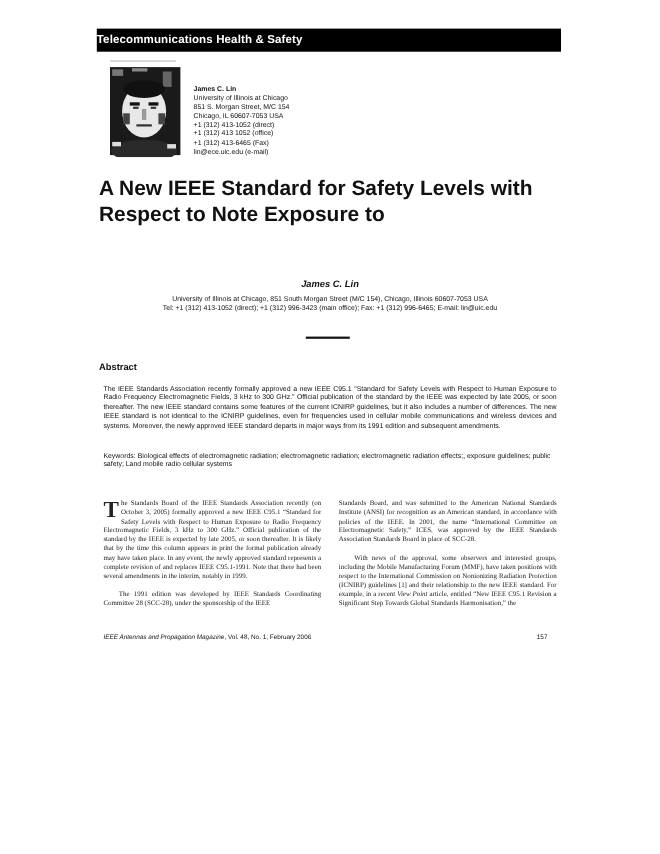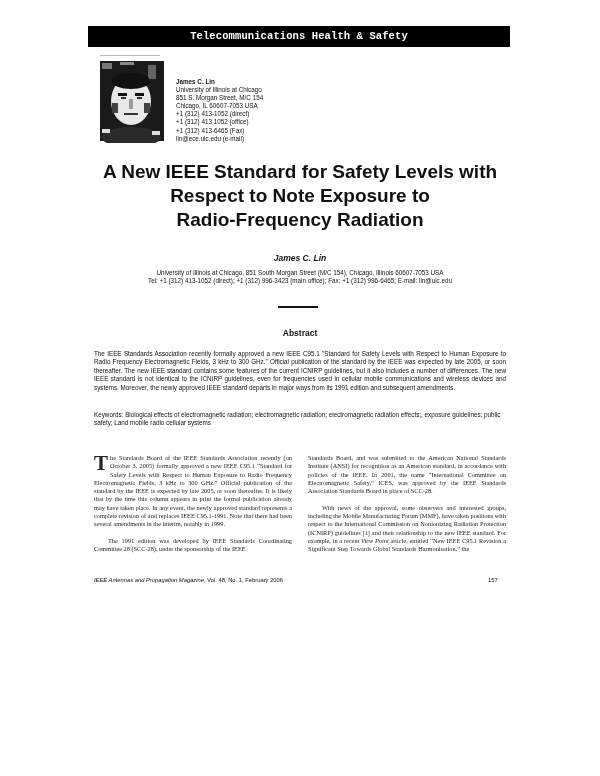--- a/index.html
+++ b/index.html
@@ -1,56 +1,56 @@
 <!DOCTYPE html>
 <html><head>
 <meta charset="utf-8">
 <style>
   * { margin:0; padding:0; box-sizing:border-box; }
   html, body { width:600px; height:776px; background:#ffffff; overflow:hidden; }
   body { position:relative; font-family:"Liberation Sans", sans-serif; color:#111; }
 
   .header-bar {
     position:absolute; left:88px; top:26px; width:422px; height:21px;
-    background:#000; color:#fff; text-align:center;
-    font-family:Liberation Mono, monospace; font-size:10.5px; font-weight:bold;
+    background:#000; color:#fff; text-align:left;
+    font-family:Liberation Sans, sans-serif; font-size:10.5px; font-weight:bold;
     line-height:21px; letter-spacing:0.1px;
   }
   .header-rule {
     position:absolute; left:100px; top:55px; width:60px; height:1px; background:#bbb;
   }
 
   .photo {
     position:absolute; left:98px; top:59px; width:68px; height:84px;
     background:#fff; overflow:hidden;
   }
 
   .author-card {
     position:absolute; left:176px; top:78px; width:200px;
     font-size:6.3px; line-height:8.1px; color:#111;
   }
   .author-card .name { font-weight:bold; }
 
   .title {
-    position:absolute; left:90px; top:160px; width:420px; text-align:center;
+    position:absolute; left:90px; top:160px; width:420px; 
     font-size:19px; font-weight:bold; line-height:24px; color:#111;
   }
   .byline {
     position:absolute; left:90px; top:253px; width:420px; text-align:center;
     font-size:8.5px; font-weight:bold; font-style:italic;
   }
   .affil {
     position:absolute; left:90px; top:269px; width:420px; text-align:center;
     font-size:6.3px; line-height:8.2px;
   }
   .sep-rule {
     position:absolute; left:278px; top:306px; width:40px; height:2px; background:#111;
   }
   .abstract-head {
-    position:absolute; left:90px; top:328px; width:420px; text-align:center;
+    position:absolute; left:90px; top:328px; width:420px; text-align:left;
     font-size:8.5px; font-weight:bold;
   }
   .abstract-body {
     position:absolute; left:94px; top:350px; width:412px;
     font-size:6.3px; line-height:8.4px; text-align:justify;
   }
   .keywords {
     position:absolute; left:94px; top:411px; width:412px;
     font-size:6.3px; line-height:8.4px;
   }
@@ -116,21 +116,20 @@
   <div>Chicago, IL 60607-7053 USA</div>
   <div>+1 (312) 413-1052 (direct)</div>
   <div>+1 (312) 413 1052 (office)</div>
   <div>+1 (312) 413-6465 (Fax)</div>
   <div>lin@ece.uic.edu (e-mail)</div>
 </div>
 
 <h1 class="title">
   <div>A New IEEE Standard for Safety Levels with</div>
   <div>Respect to Note Exposure to</div>
-  <div>Radio-Frequency Radiation</div>
 </h1>
 
 <div class="byline">James C. Lin</div>
 
 <div class="affil">
   <div>University of Illinois at Chicago, 851 South Morgan Street (M/C 154), Chicago, Illinois 60607-7053 USA</div>
   <div>Tel: +1 (312) 413-1052 (direct); +1 (312) 996-3423 (main office); Fax: +1 (312) 996-6465; E-mail: lin@uic.edu</div>
 </div>
 
 <div class="sep-rule"></div>

